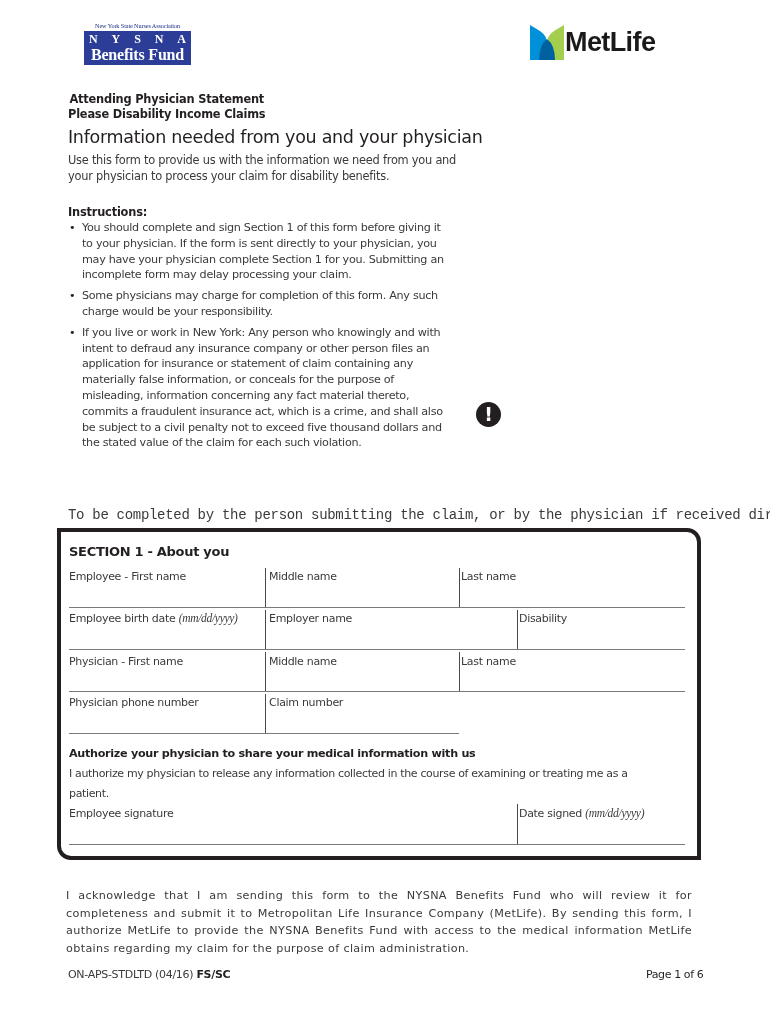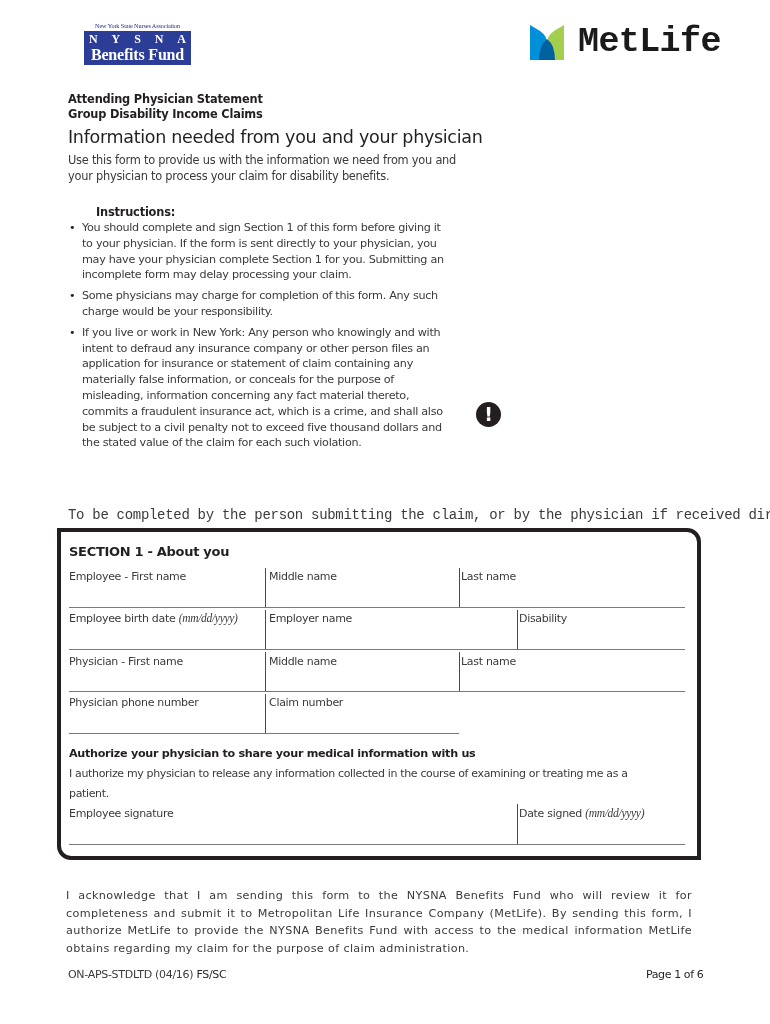--- a/index.html
+++ b/index.html
@@ -11,27 +11,27 @@
   
   .nysna { left: 84px; top: 22px; width: 107px; }
   .nysna-top { font-family: "Liberation Serif", serif; font-size: 6.2px; color: #1c2f80; text-align: center; white-space: nowrap; letter-spacing: -0.1px; line-height: 8px; }
   .nysna-box { background: #2b3d97; margin-top: 1px; height: 34px; padding-top: 2px; }
   .nysna-letters { font-family: "Liberation Serif", serif; color: #fff; font-size: 12px; font-weight: bold; display: flex; justify-content: space-between; padding: 0 5px; line-height: 13px; }
   .nysna-fund { font-family: "Liberation Serif", serif; color: #fff; font-size: 16px; font-weight: bold; text-align: center; line-height: 18px; white-space: nowrap; letter-spacing: -0.2px; }
 
   
   .metlife { left: 530px; top: 24px; height: 36px; display: flex; align-items: center; }
   .metlife-mark { width: 34px; height: 35px; }
-  .metlife-word { font-family: Liberation Mono, monospace; font-weight: bold; font-size: 35px; color: #1a1a1a; margin-left: 14px; letter-spacing: -0.6px; }
+  .metlife-word { font-family: Liberation Sans, sans-serif; font-weight: bold; font-size: 27px; color: #1a1a1a; margin-left: 1px; letter-spacing: -0.6px; }
 
   .subhead { left: 68px; top: 92px; font-size: 11.4px; font-weight: bold; line-height: 15px; color: #231f20; letter-spacing: -0.2px; text-align: center; }
   .title { left: 68px; top: 127px; font-size: 17.5px; font-weight: normal; color: #231f20; letter-spacing: -0.3px; white-space: nowrap; }
   .intro { left: 68px; top: 152px; width: 400px; font-size: 11.4px; line-height: 16px; color: #3a3a3a; letter-spacing: -0.25px; }
 
-  .instr-h { left: 68px; top: 205px; font-size: 11.4px; font-weight: bold; color: #231f20; letter-spacing: -0.2px; margin-left: 28px; }
+  .instr-h { left: 68px; top: 205px; font-size: 11.4px; font-weight: bold; color: #231f20; letter-spacing: -0.2px; }
   .bullets { left: 68px; top: 220px; width: 385px; font-size: 11.2px; line-height: 15.8px; color: #3a3a3a; letter-spacing: -0.3px; }
   .bullet { position: relative; padding-left: 14px; margin-bottom: 5px; }
   .bullet::before { content: "\2022"; position: absolute; left: 1px; top: 0; color: #231f20; }
 
   .note { left: 476px; top: 402px; width: 230px; display: flex; }
   .note-icon { width: 25px; height: 25px; border-radius: 50%; background: #231f20; color: #fff; font-weight: bold; font-size: 19px; line-height: 25px; text-align: center; flex: none; }
   .note-text { margin-left: 8px; margin-top: 7px; font-size: 11.2px; line-height: 16.5px; color: #3a3a3a; letter-spacing: -0.3px; }
   .note-text b { color: #231f20; }
 
   .tobe { left: 68px; top: 507px; font-size: 14px; color: #3a3a3a; letter-spacing: -0.3px; white-space: nowrap; font-family: Liberation Mono, monospace; }
@@ -42,21 +42,21 @@
   .field-label { position: absolute; font-size: 11px; color: #3a3a3a; letter-spacing: -0.3px; white-space: nowrap; }
   .field-label i { font-family: "Liberation Serif", serif; font-size: 11.5px; }
   .hline { position: absolute; height: 1px; background: #7a7a7a; }
   .vline { position: absolute; width: 1px; background: #4a4a4a; }
   .field { position: absolute; background: transparent; }
   .auth-h { position: absolute; left: 8px; top: 215px; font-size: 11.2px; font-weight: bold; color: #231f20; letter-spacing: -0.3px; }
   .auth-t { position: absolute; left: 8px; top: 232px; width: 590px; font-size: 11px; line-height: 20px; color: #3a3a3a; letter-spacing: -0.35px; }
 
   .ack { left: 66px; top: 887px; width: 626px; font-size: 11.2px; line-height: 17.5px; color: #3a3a3a; text-align: justify; letter-spacing: 0.35px; }
   .footer-l { left: 68px; top: 968px; font-size: 11px; color: #3a3a3a; letter-spacing: -0.3px; }
-  .footer-l b { font-weight: normal; color: #231f20; }
+  .footer-l b { font-weight: bold; color: #231f20; }
   .footer-r { left: 646px; top: 968px; font-size: 11px; color: #231f20; letter-spacing: -0.4px; }
 </style>
 </head>
 <body>
 
 <div class="abs nysna">
   <div class="nysna-top">New York State Nurses Association</div>
   <div class="nysna-box">
     <div class="nysna-letters">
       <span>N</span>
@@ -73,21 +73,21 @@
   <svg class="metlife-mark" viewBox="0 0 34 35">
     <path d="M0 0 L10 6 Q17 11 17 18 L17 35 L0 35 Z" fill="#0090da"></path>
     <path d="M34 0 L24 6 Q17 11 17 18 L17 35 L34 35 Z" fill="#a4ce4e"></path>
     <path d="M17 14 Q9 20 9 35 L25 35 Q25 20 17 14 Z" fill="#0061a0"></path>
   </svg>
   <span class="metlife-word">MetLife</span>
 </div>
 
 <div class="abs subhead">
   <div>Attending Physician Statement</div>
-  <div>Group Disability Income Claims</div>
+  <div>Please Disability Income Claims</div>
 </div>
 <div class="abs title">Information needed from you and your physician</div>
 <div class="abs intro">Use this form to provide us with the information we need from you and your physician to process your claim for disability benefits.</div>
 
 <div class="abs instr-h">Instructions:</div>
 <div class="abs bullets">
   <div class="bullet">You should complete and sign Section 1 of this form before giving it to your physician. If the form is sent directly to your physician, you may have your physician complete Section 1 for you. Submitting an incomplete form may delay processing your claim.</div>
   <div class="bullet">Some physicians may charge for completion of this form. Any such charge would be your responsibility.</div>
   <div class="bullet">If you live or work in New York: Any person who knowingly and with intent to defraud any insurance company or other person files an application for insurance or statement of claim containing any materially false information, or conceals for the purpose of misleading, information concerning any fact material thereto, commits a fraudulent insurance act, which is a crime, and shall also be subject to a civil penalty not to exceed five thousand dollars and the stated value of the claim for each such violation.</div>
 </div>

